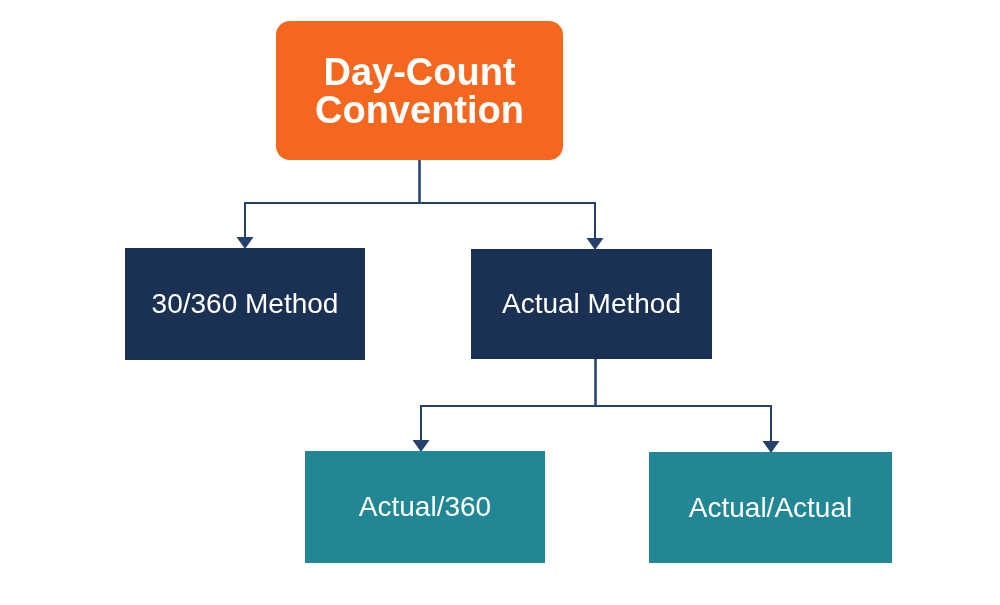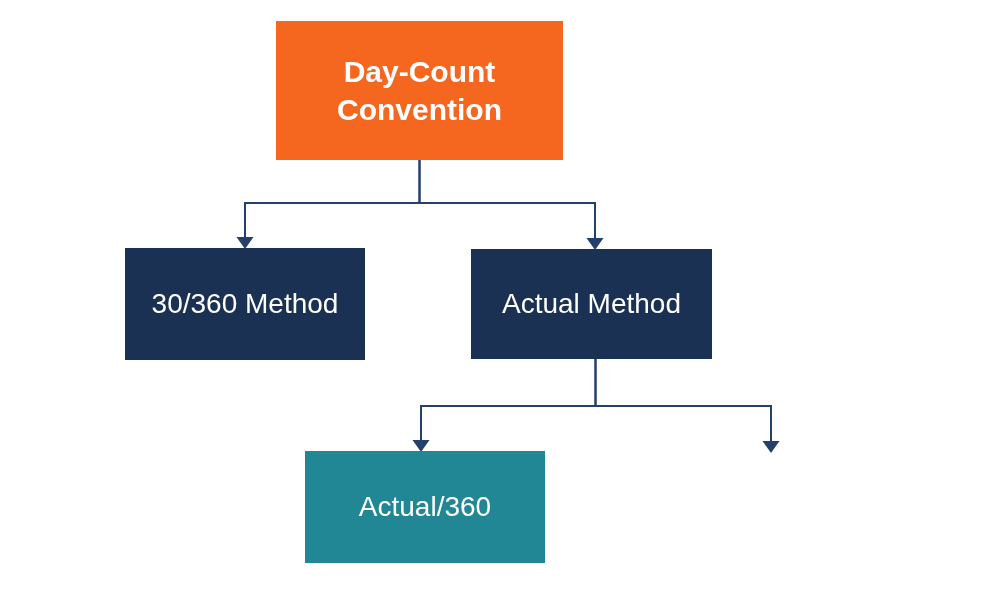--- a/index.html
+++ b/index.html
@@ -30,23 +30,24 @@
     text-align: center;
     color: #FFFFFF;
     box-sizing: border-box;
     padding: 0 14px;
   }
   .node-root {
     left: 276px;
     top: 21px;
     width: 287px;
     height: 139px;
-    font-size: 30px;
+    font-size: 38px;
     font-weight: bold;
     line-height: 38px;
+    border-radius: 14px;
   }
   .node-30360 {
     left: 125px;
     top: 248px;
     width: 240px;
     height: 112px;
     font-size: 28px;
   }
   .node-actual {
     left: 471px;
@@ -104,14 +105,17 @@
   </div>
 
   <div class="node node-actual" style="background-color: rgb(26, 49, 83);">
     <span class="node-label">Actual Method</span>
   </div>
 
   <div class="node node-a360" style="background-color: rgb(33, 135, 148);">
     <span class="node-label">Actual/360</span>
   </div>
 
+  <div class="node node-aactual" style="background-color: rgb(33, 135, 148);">
+    <span class="node-label">Actual/Actual</span>
+  </div>
 
 </div>
 
 </body></html>

